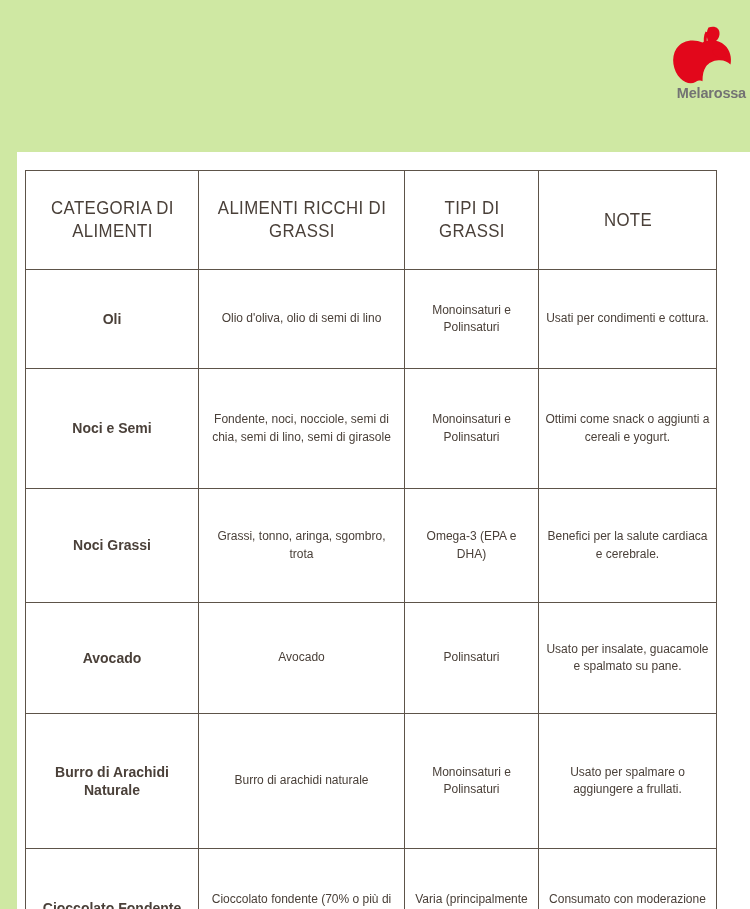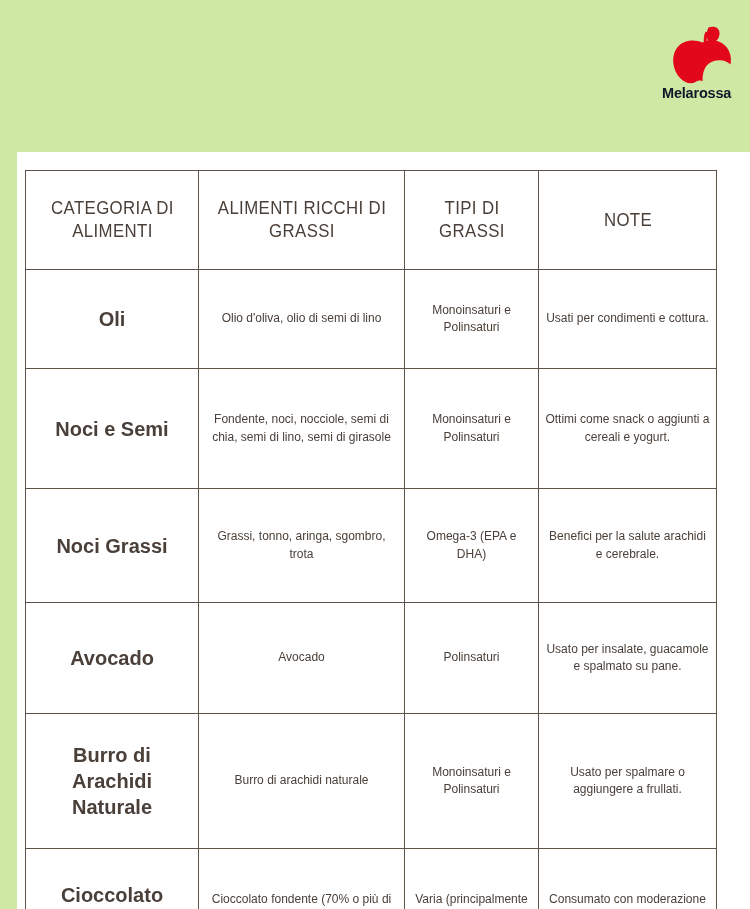--- a/index.html
+++ b/index.html
@@ -64,25 +64,25 @@
     left: 6px;
     top: 0;
     width: 70px;
     height: 60px;
   }
   .logo-word {
     position: absolute;
     left: 0;
     top: 60px;
     width: 84px;
-    text-align: left;
+    text-align: right;
     font-family: "Liberation Sans", sans-serif;
     font-size: 14.5px;
     font-weight: 700;
-    color: #0f172a;
+    color: #737373;
     letter-spacing: -0.2px;
   }
 
   
   .panel {
     position: absolute;
     left: 17px;
     top: 152px;
     width: 716px;
     height: 868px;
@@ -115,21 +115,21 @@
     line-height: 1.3;
     height: 82px;
     transform: scaleX(0.96);
   }
   .col-cat  { width: 173px; }
   .col-food { width: 206px; }
   .col-type { width: 134px; }
   .col-note { width: 178px; }
 
   .cell-cat {
-    font-size: 20px;
+    font-size: 14px;
     font-weight: 700;
     line-height: 1.3;
   }
   .cell-food,
   .cell-type,
   .cell-note {
     font-size: 12px;
     font-weight: 300;
     line-height: 1.42;
   }
@@ -190,21 +190,21 @@
       <tr class="r2">
         <td class="cell-cat">Noci e Semi</td>
         <td class="cell-food">Fondente, noci, nocciole, semi di chia, semi di lino, semi di girasole</td>
         <td class="cell-type">Monoinsaturi e Polinsaturi</td>
         <td class="cell-note">Ottimi come snack o aggiunti a cereali e yogurt.</td>
       </tr>
       <tr class="r3">
         <td class="cell-cat">Noci Grassi</td>
         <td class="cell-food">Grassi, tonno, aringa, sgombro, trota</td>
         <td class="cell-type">Omega-3 (EPA e DHA)</td>
-        <td class="cell-note">Benefici per la salute arachidi e cerebrale.</td>
+        <td class="cell-note">Benefici per la salute cardiaca e cerebrale.</td>
       </tr>
       <tr class="r4">
         <td class="cell-cat">Avocado</td>
         <td class="cell-food">Avocado</td>
         <td class="cell-type">Polinsaturi</td>
         <td class="cell-note">Usato per insalate, guacamole e spalmato su pane.</td>
       </tr>
       <tr class="r5">
         <td class="cell-cat">Burro di Arachidi Naturale</td>
         <td class="cell-food">Burro di arachidi naturale</td>

